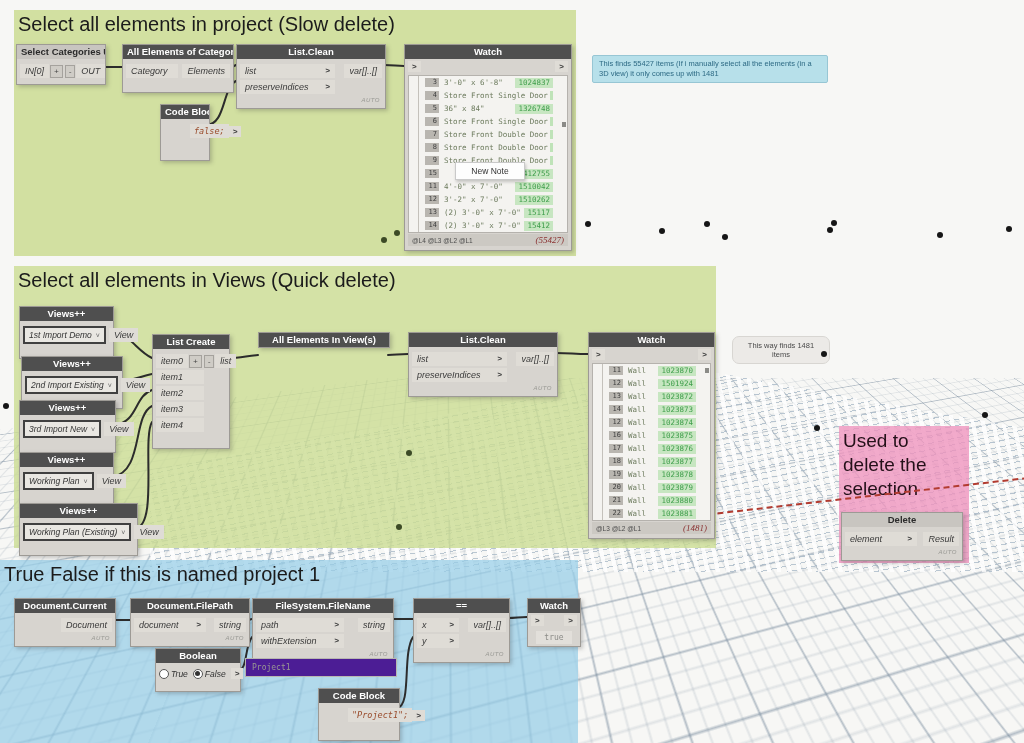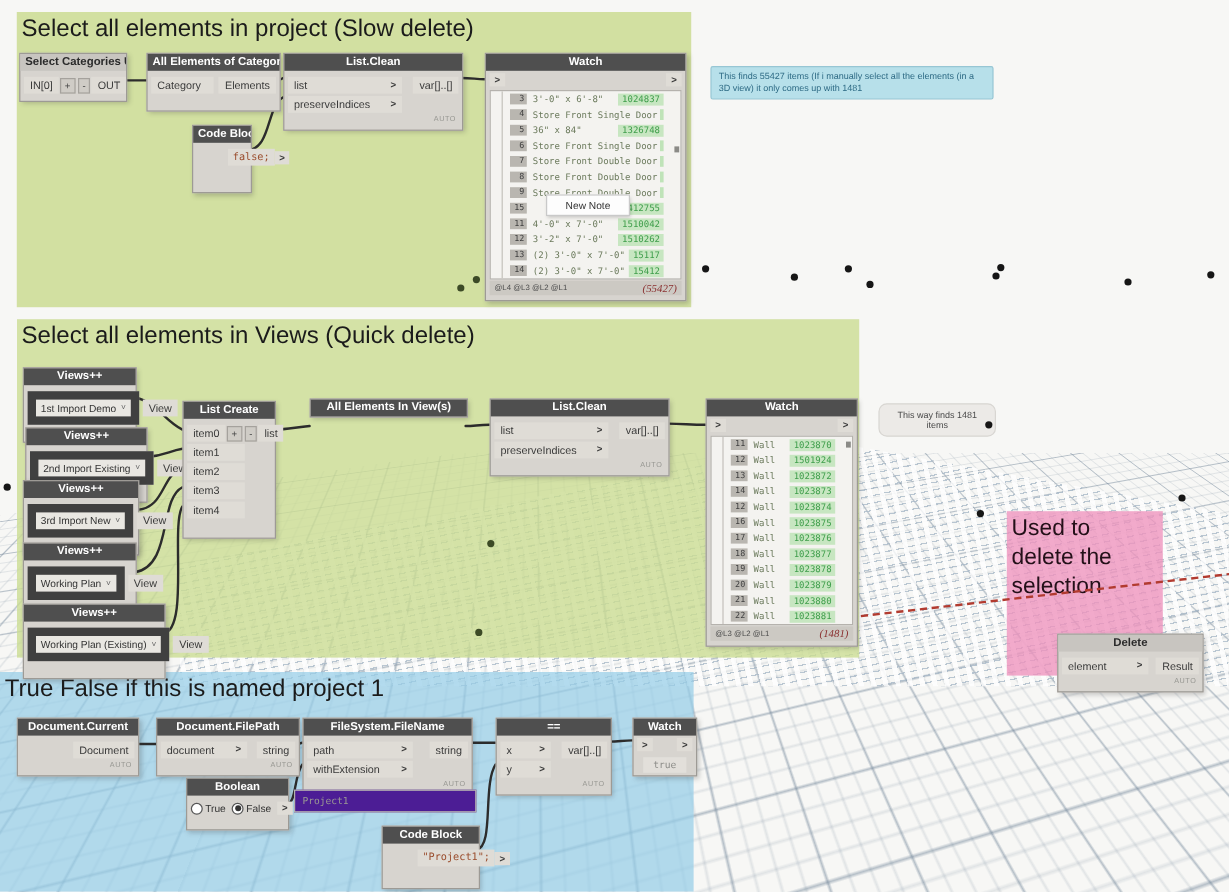--- a/index.html
+++ b/index.html
@@ -35,32 +35,32 @@
 
   svg.wires{position:absolute;left:0;top:0;z-index:3;pointer-events:none;}
   svg.wires path{fill:none;stroke:#2c2c2c;stroke-width:2;stroke-linecap:round;}
 
   
   .node{position:absolute;z-index:4;background:#d7d4cf;border:1px solid #9d9a95;
     box-shadow:2px 2px 4px rgba(50,50,50,.25);}
   .nhead{background:#4f4f4f;color:#fff;font-weight:bold;font-size:9.5px;height:12px;
     line-height:12px;text-align:center;padding:1px 4px;white-space:nowrap;overflow:hidden;}
   .nhead.light{background:#c8c5c0;color:#2b2b2b;}
-  .nbody{padding:3px 2px 4px;}
+  .nbody{padding:3px 2px 4px;font-style:italic;}
   .prow{display:flex;justify-content:space-between;align-items:center;margin:2px 1px;}
   .chip{background:#dfdcd6;color:#3a3a3a;font-size:9px;line-height:10px;padding:2px 5px;white-space:nowrap;}
   .chip.i{display:flex;justify-content:space-between;align-items:center;}
   .arr{font-size:8px;font-weight:bold;color:#3a3a3a;line-height:10px;}
   .arr::after{content:">";}
   .btn{background:#cfccc6;border:1px solid #a5a29d;font-size:8px;line-height:9px;
     padding:1px 3px;color:#444;margin:0 1px;}
   .lac{text-align:right;font-size:6px;letter-spacing:.5px;color:#979792;padding:1px 3px 1px;}
   .code{font-family:"DejaVu Sans Mono",monospace;font-size:8.5px;color:#9a4c2c;background:#dfdcd6;
     padding:2px 4px;line-height:10px;white-space:nowrap;margin-left:26px;}
-  .dd{background:#e9e7e2;border:7px solid #404040;font-size:8.5px;color:#333;padding:2px 4px;
+  .dd{background:#e9e7e2;border:2px solid #404040;font-size:8.5px;color:#333;padding:2px 4px;
     display:flex;justify-content:flex-end;align-items:center;flex:1;margin-right:3px;white-space:nowrap;}
   .caret{font-size:7px;color:#666;margin-left:4px;}
   .caret::after{content:"˅";}
 
   
   .wports{display:flex;justify-content:space-between;padding:2px 3px;}
   .wp{background:#dfdcd6;font-size:8px;font-weight:bold;color:#3a3a3a;padding:1px 4px;line-height:9px;}
   .wp::after{content:">";}
   .wlist{position:relative;background:#f4f3f0;border:1px solid #b5b2ad;margin:1px 3px;overflow:hidden;}
   .wlist::before{content:"";position:absolute;left:9px;top:0;bottom:0;width:1px;background:#c4c1bb;}
@@ -497,21 +497,21 @@
       <div class="sthumb"></div>
     </div>
     <div class="wstat">
       <span class="wlev">@L3 @L2 @L1</span>
       <span class="wcount">(1481)</span>
     </div>
     <div style="height:4px"></div>
   </div>
 
   
-  <div class="node" style="left:881px;top:512px;width:120px;margin-top:16px;">
+  <div class="node" style="left:841px;top:512px;width:120px;">
     <div class="nhead light">Delete</div>
     <div class="nbody">
       <div class="prow">
         <span class="chip i" style="width:62px">
             <span>element</span>
             <span class="arr"></span>
           </span>
         <span class="chip">Result</span>
       </div>
       <div class="lac">AUTO</div>

